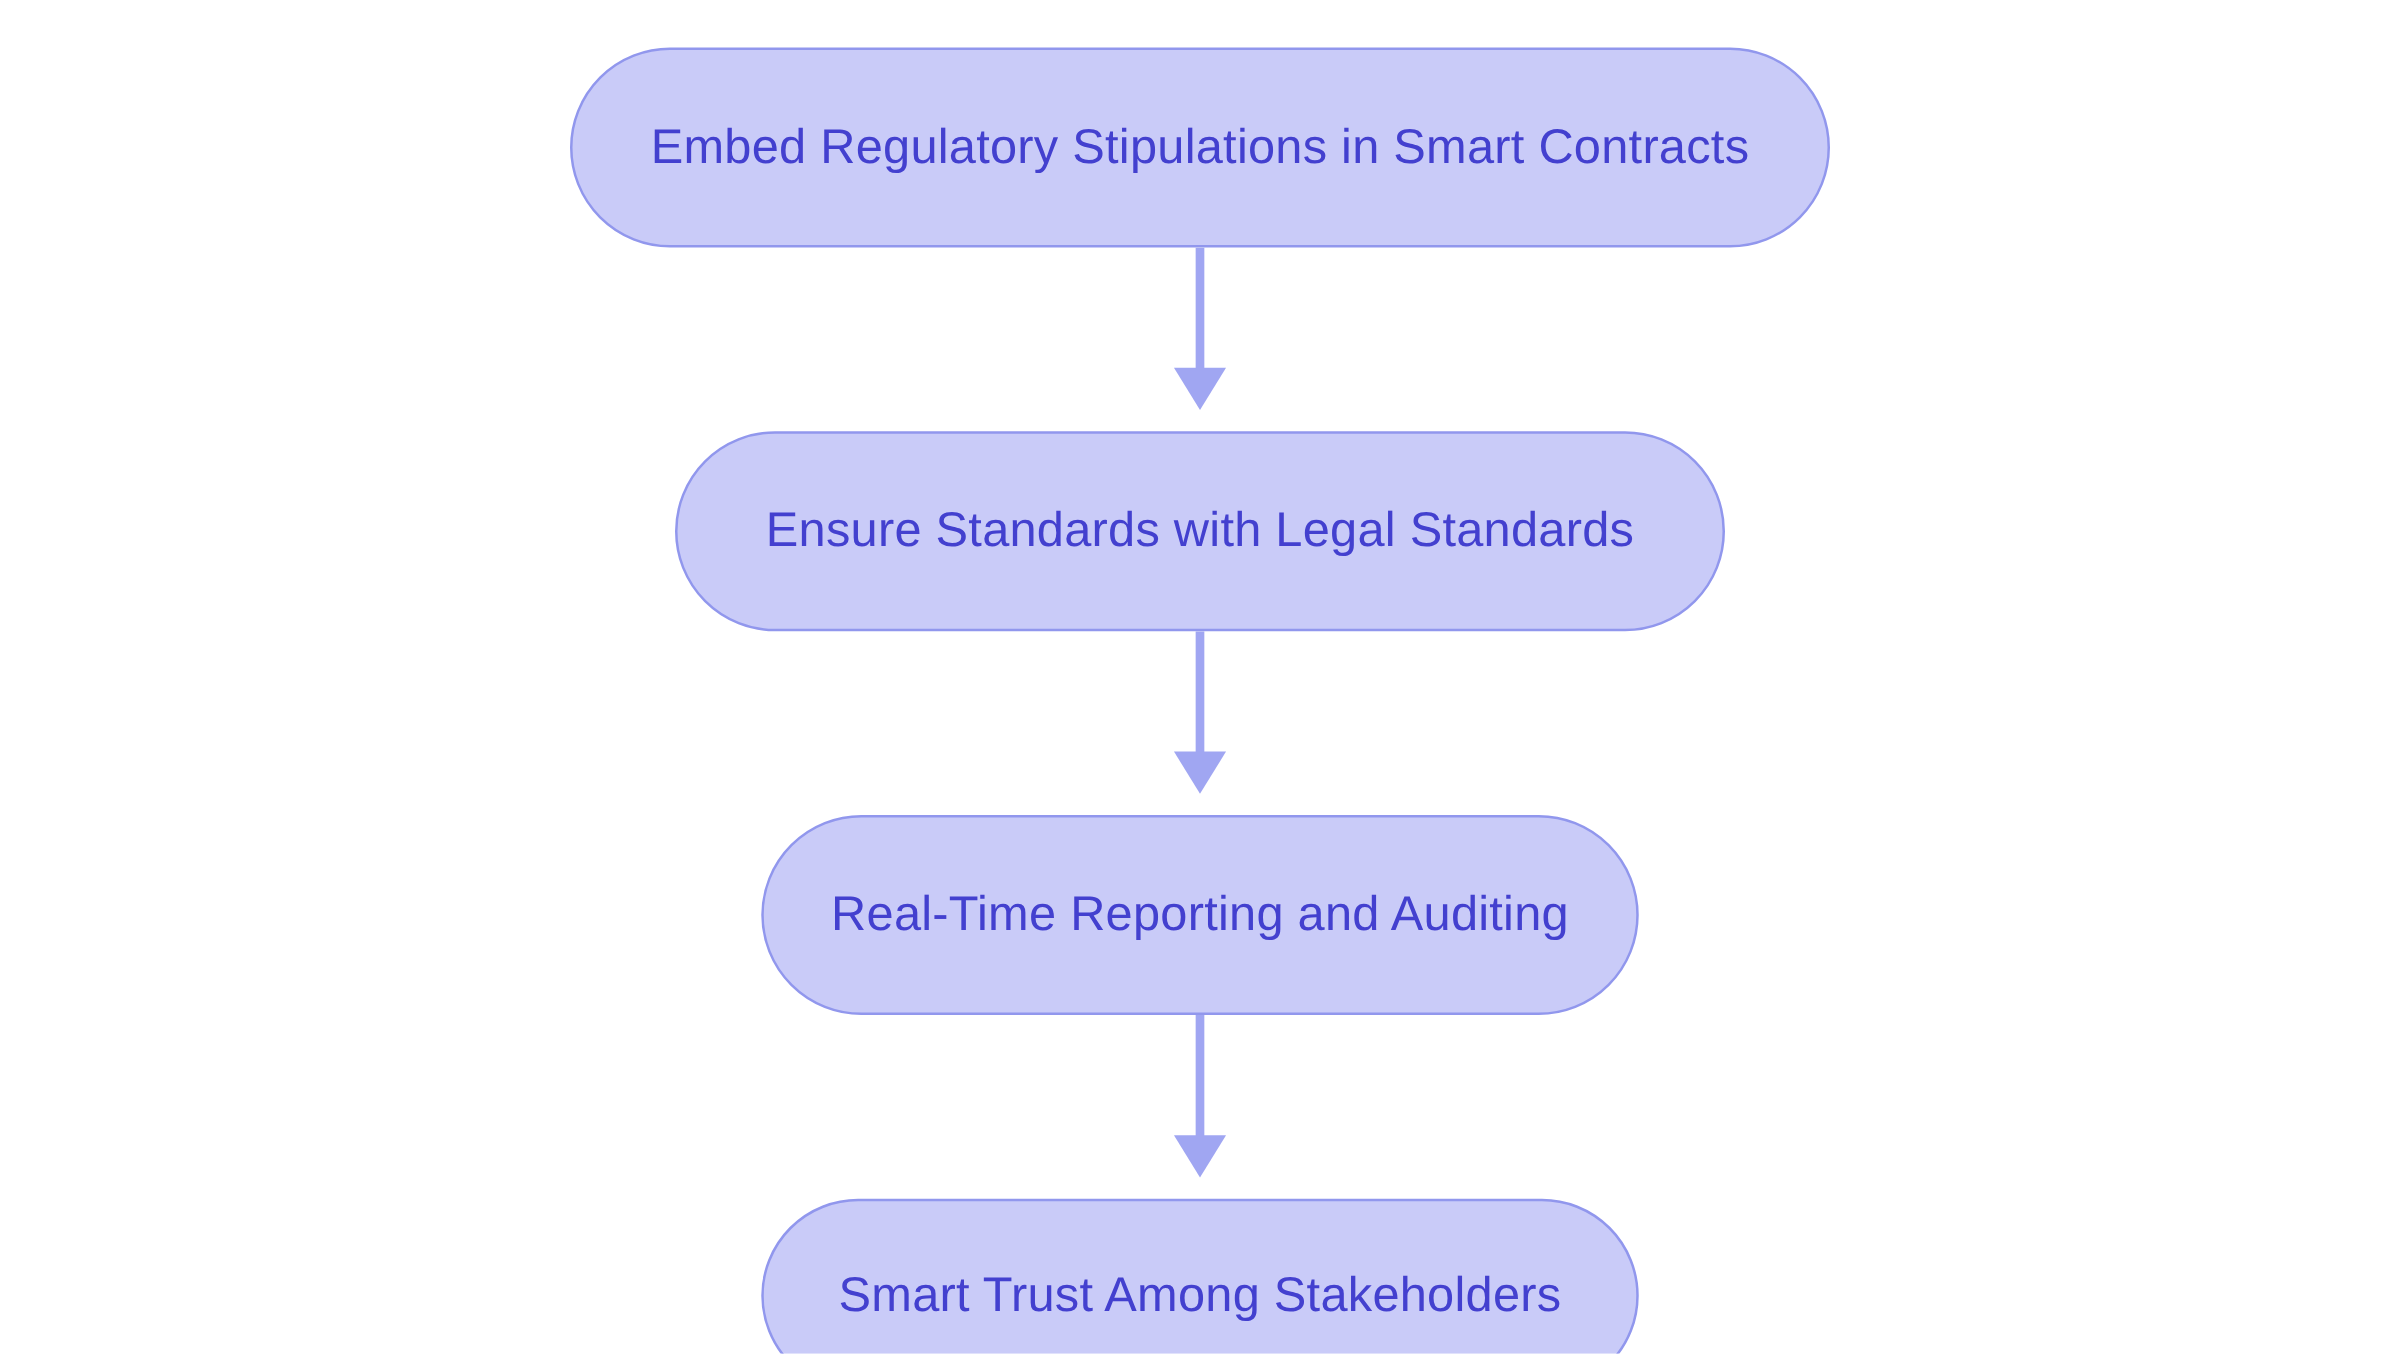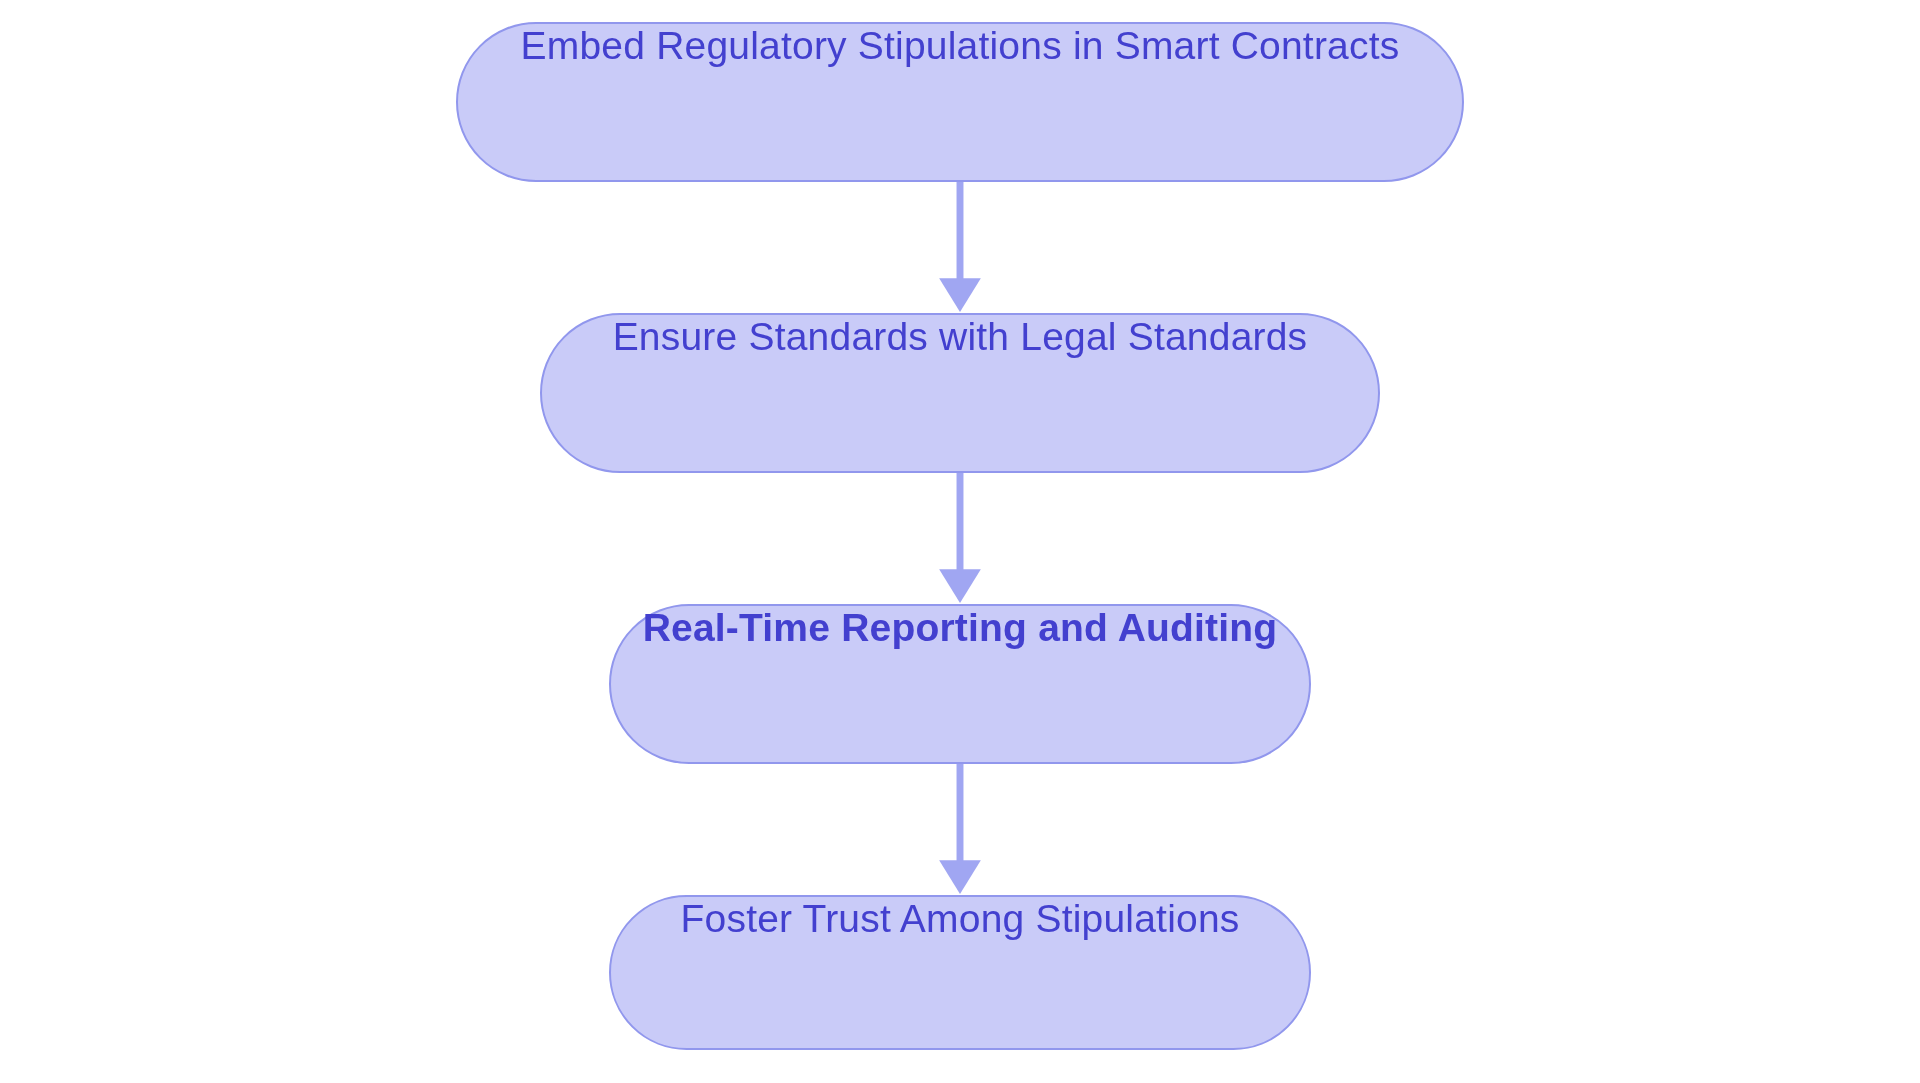--- a/index.html
+++ b/index.html
@@ -24,34 +24,35 @@
     flex-direction: column;
     align-items: center;
     padding-top: 22px;
   }
   .flow-node {
     height: 160px;
     border-radius: 80px;
     background: var(--node-fill);
     border: 2.5px solid var(--node-border);
     display: flex;
-    align-items: flex-start;
+    align-items: center;
     justify-content: center;
     flex: 0 0 auto;
+    margin-top: 16px;
   }
   .flow-node .node-label {
     color: var(--text);
     font-size: 39px;
     letter-spacing: 0.2px;
     white-space: nowrap;
     text-align: center;
   }
   .node-1 { width: 1008px; }
   .node-2 { width: 840px; }
-  .node-3 { width: 702px; font-weight: bold; }
+  .node-3 { width: 702px; }
   .node-4 { width: 702px; height: 155px; }
   .connector {
     width: 48px;
     height: 131px;
     flex: 0 0 auto;
     display: block;
   }
   .connector line { stroke: var(--arrow); stroke-width: 7; }
   .connector polygon { fill: var(--arrow); }
 </style>
@@ -81,16 +82,16 @@
   <div class="flow-node node-3">
     <span class="node-label">Real-Time Reporting and Auditing</span>
   </div>
 
   <svg class="connector" viewBox="0 0 48 132" aria-hidden="true">
     <line x1="24" y1="0" x2="24" y2="100"></line>
     <polygon points="3,97 45,97 24,131"></polygon>
   </svg>
 
   <div class="flow-node node-4">
-    <span class="node-label">Foster Trust Among Stipulations</span>
+    <span class="node-label">Smart Trust Among Stakeholders</span>
   </div>
 
 </div>
 
 </body></html>

